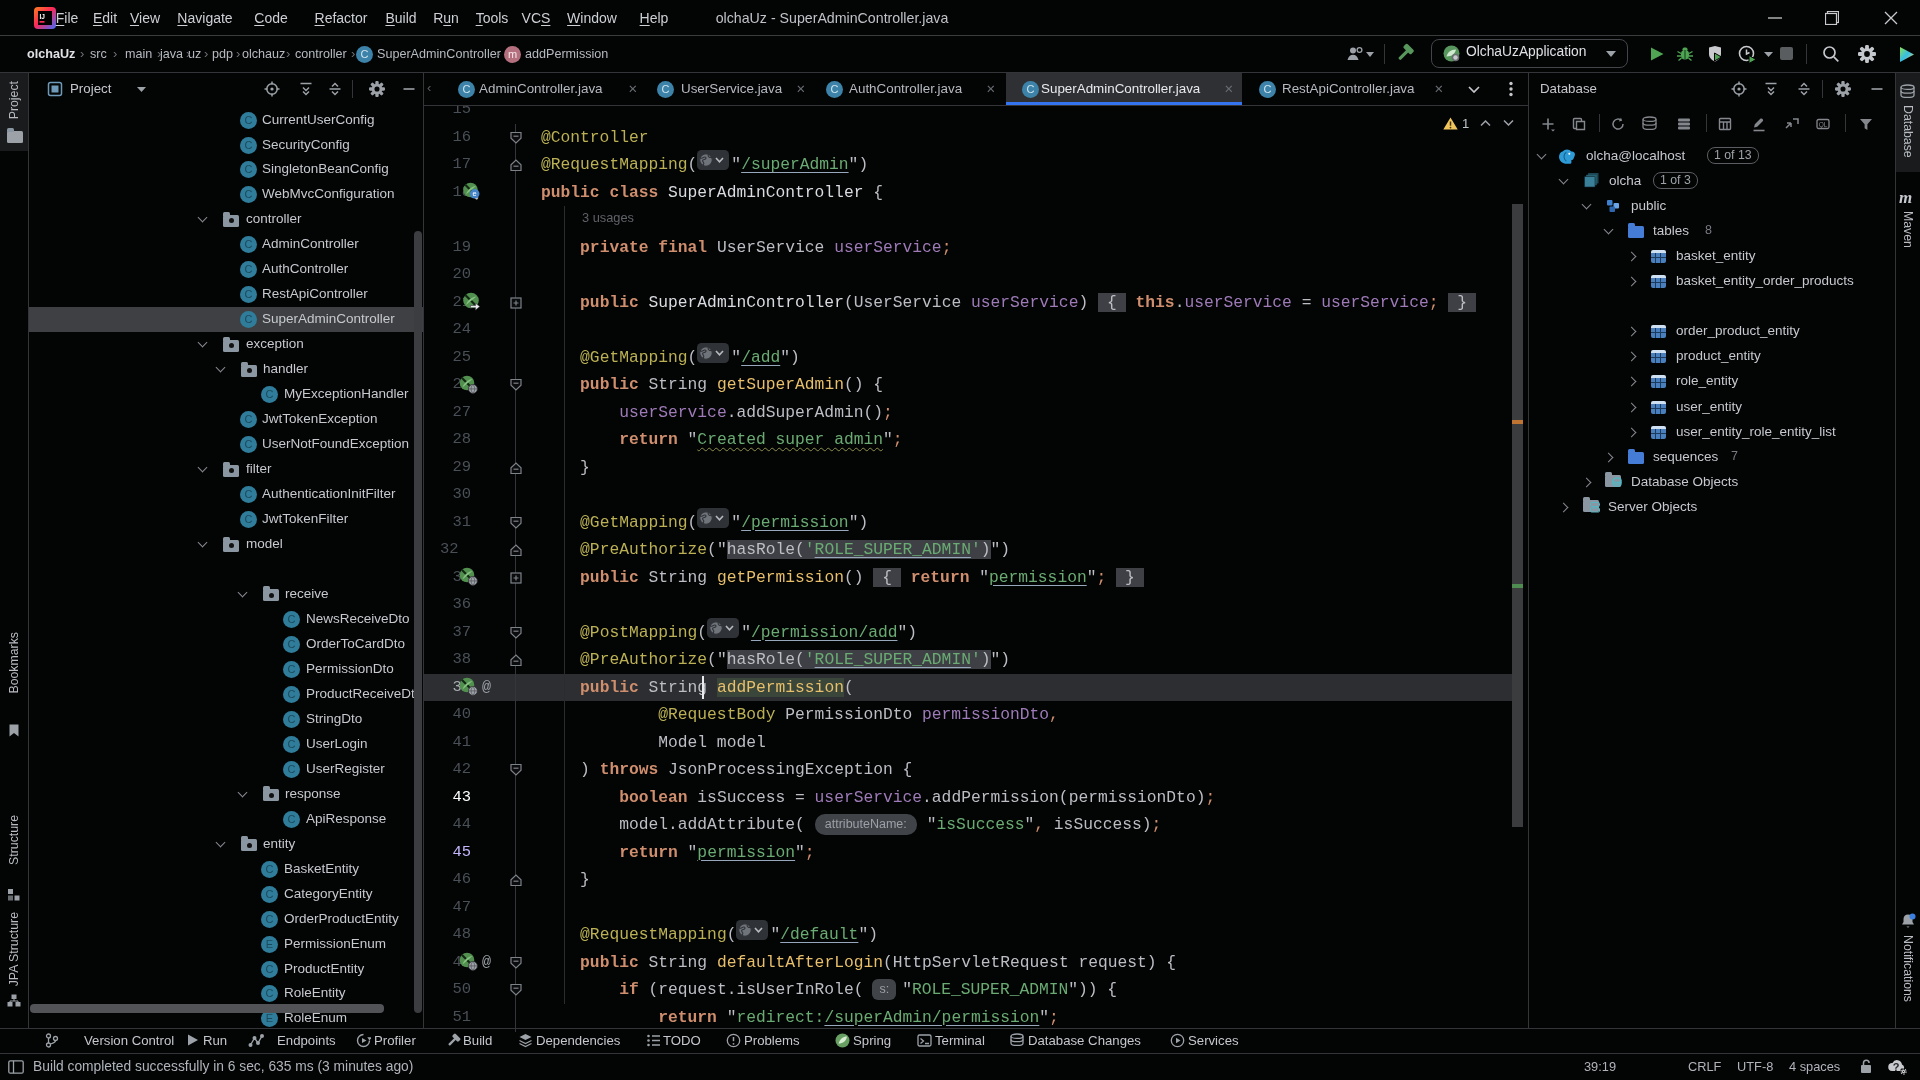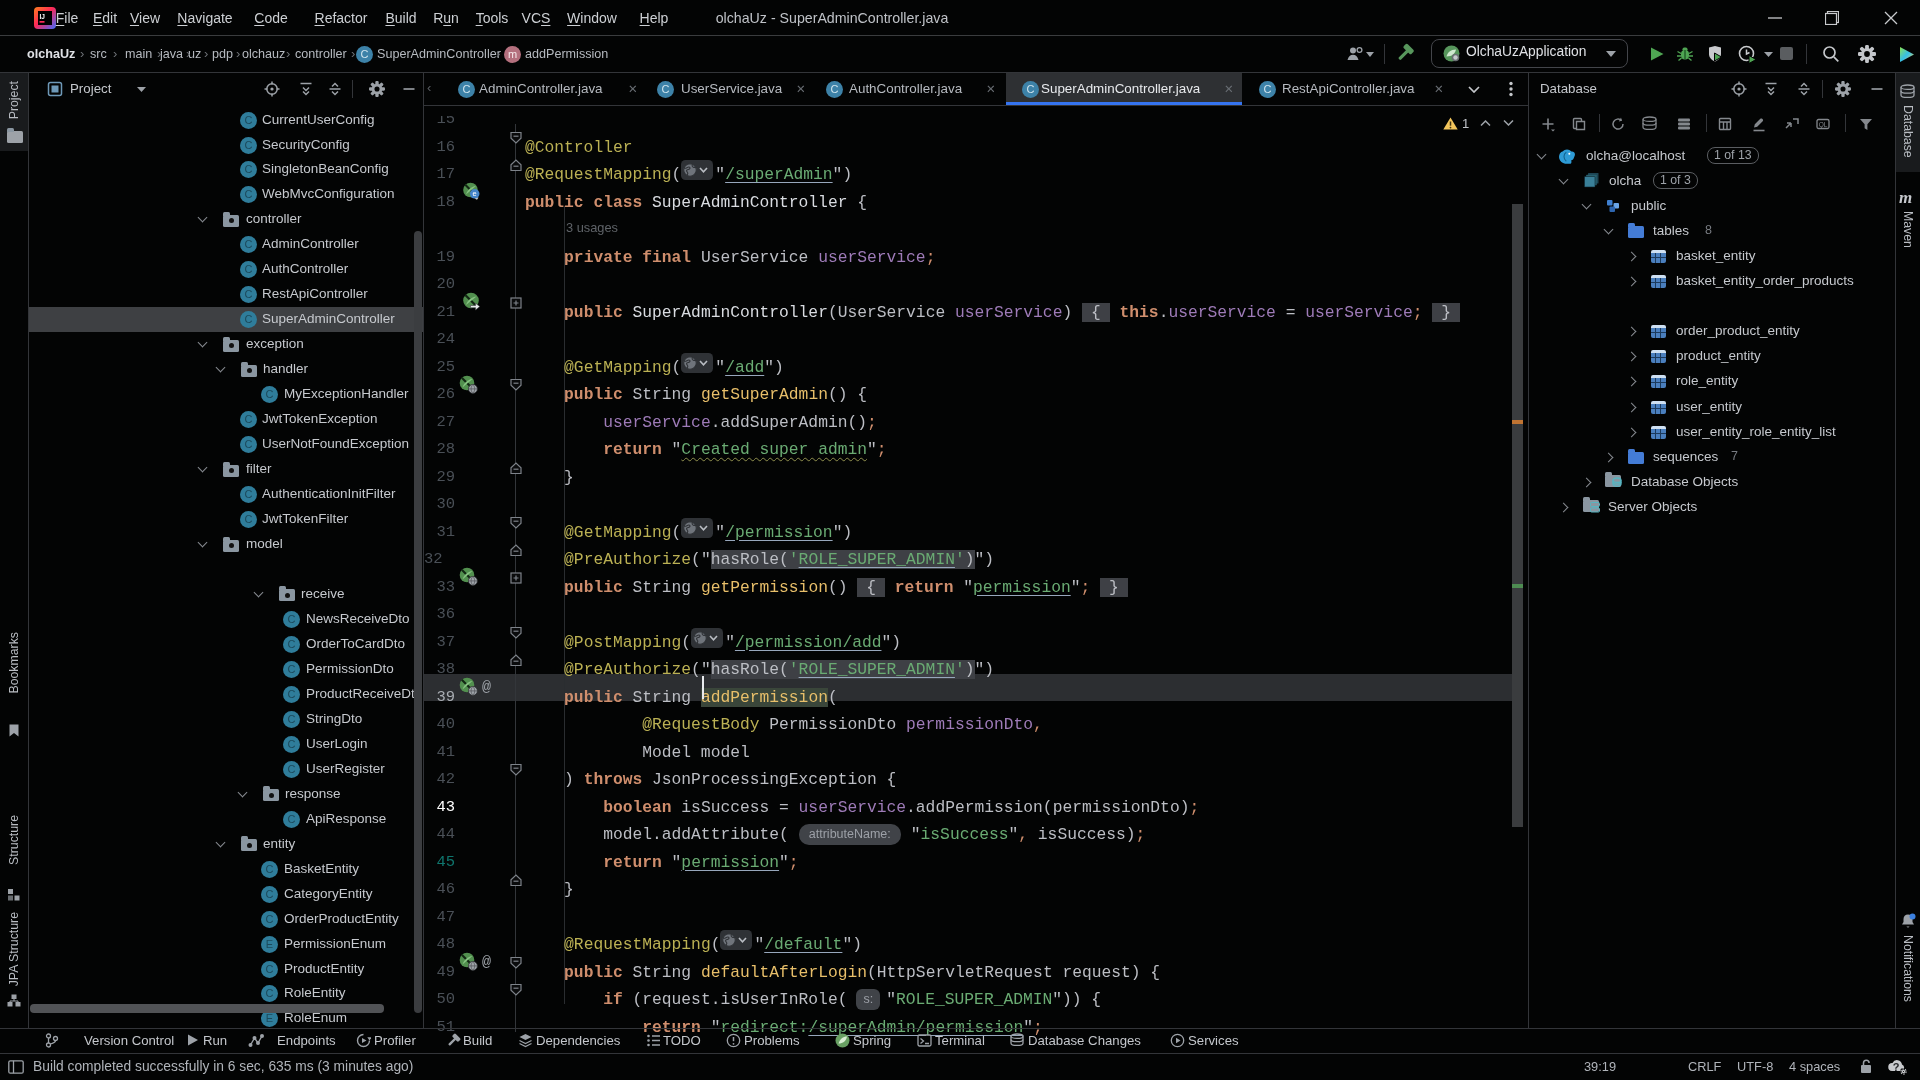--- a/index.html
+++ b/index.html
@@ -319,21 +319,21 @@
       </div>
       <div class="trow" style="left:0;top:434.0px;width:394px;">
         <span class="cico" style="left:211px;top:4px;">C</span>
         <span class="lbl" style="left:233px;">JwtTokenFilter</span>
       </div>
       <div class="trow" style="left:0;top:459.0px;width:394px;">
         <span class="chev open" style="left:170px;top:7px;"></span>
         <span class="fold dot" style="left:194px;top:7.5px;"></span>
         <span class="lbl" style="left:217px;">model</span>
       </div>
-      <div class="trow" style="left:16px;top:508.9px;width:394px;">
+      <div class="trow" style="left:0;top:508.9px;width:394px;">
         <span class="chev open" style="left:210px;top:7px;"></span>
         <span class="fold dot" style="left:234px;top:7.5px;"></span>
         <span class="lbl" style="left:256px;">receive</span>
       </div>
       <div class="trow" style="left:0;top:533.9px;width:394px;">
         <span class="cico" style="left:254px;top:4px;">C</span>
         <span class="lbl" style="left:277px;">NewsReceiveDto</span>
       </div>
       <div class="trow" style="left:0;top:558.9px;width:394px;">
         <span class="cico" style="left:254px;top:4px;">C</span>
@@ -428,21 +428,21 @@
     </svg>
     <svg class="abs " style="left:1509px;top:81px;" width="4" height="16" viewBox="0 0 4 16" xmlns="http://www.w3.org/2000/svg">
       <circle cx="2" cy="2.5" r="1.7" fill="#C4C7CB"></circle>
       <circle cx="2" cy="8" r="1.7" fill="#C4C7CB"></circle>
       <circle cx="2" cy="13.5" r="1.7" fill="#C4C7CB"></circle>
     </svg>
     <div class="hline" style="left:424px;top:105px;width:1104px;background:#333539;"></div>
     <div class="abs" style="left:424px;top:673.5px;width:1088px;height:27.50px;background:#2C2E31;"></div>
     <div class="vline" style="left:564px;top:206px;height:798px;background:#2A2D30;"></div>
     <div class="vline" style="left:515px;top:124px;height:908px;background:#33363A;"></div>
-    <div class="abs" style="left:424px;top:106px;width:1088px;height:922px;overflow:hidden;margin-top:10px;">
+    <div class="abs" style="left:440px;top:106px;width:1088px;height:922px;overflow:hidden;">
       <div class="abs mono" style="left:0;top:-10.0px;width:31px;height:27.50px;line-height:27.50px;font-size:15.5px;color:#4A5057;text-align:right;">15</div>
       <div class="abs mono" style="left:101px;top:-10.0px;height:27.50px;line-height:27.50px;font-size:16.3px;white-space:pre;color:#BCBEC4;"></div>
       <div class="abs mono" style="left:0;top:17.5px;width:31px;height:27.50px;line-height:27.50px;font-size:15.5px;color:#4A5057;text-align:right;">16</div>
       <div class="abs mono" style="left:101px;top:17.5px;height:27.50px;line-height:27.50px;font-size:16.3px;white-space:pre;color:#BCBEC4;"><span class="a">@Controller</span></div>
       <div class="abs mono" style="left:0;top:45.0px;width:31px;height:27.50px;line-height:27.50px;font-size:15.5px;color:#4A5057;text-align:right;">17</div>
       <div class="abs mono" style="left:101px;top:45.0px;height:27.50px;line-height:27.50px;font-size:16.3px;white-space:pre;color:#BCBEC4;"><span class="a">@RequestMapping</span>(<span style="display:inline-block;width:34px;height:20px;position:relative;top:2px;margin-top:-4px;"><span style="position:absolute;left:0;top:-1px;width:32px;height:20px;background:#2F3236;border-radius:4.5px;"></span><svg class="abs " style="position:absolute;left:2px;top:2px;" width="14" height="14" viewBox="0 0 14 14" xmlns="http://www.w3.org/2000/svg">
             <circle cx="7" cy="7" r="6.3" fill="#6F747B"></circle>
             <path d="M7 .7a6.3 6.3 0 0 0 0 12.6A6.3 6.3 0 0 0 7 .7zM1.5 5.2c1.8.4 2.6-1.2 4.3-1.2 1.2 0 1.6 1 .8 1.8-.9.9-2.6.4-3 1.7-.3 1.1 1.2 1.4 1.2 2.7 0 .8-.6 1.4-.6 2.2" fill="none" stroke="#2F3236" stroke-width="1.1"></path>
             <path d="M9.5 1.6c-.8 1-.2 2.2.8 2.6 1 .4 1.8-.2 2.6.6" fill="none" stroke="#2F3236" stroke-width="1.1"></path>
           </svg><svg class="abs " style="position:absolute;left:18px;top:6px;" width="9" height="6" viewBox="0 0 9 6" xmlns="http://www.w3.org/2000/svg">
@@ -506,21 +506,21 @@
       <div class="abs mono" style="left:0;top:595.0px;width:31px;height:27.50px;line-height:27.50px;font-size:15.5px;color:#4A5057;text-align:right;">40</div>
       <div class="abs mono" style="left:101px;top:595.0px;height:27.50px;line-height:27.50px;font-size:16.3px;white-space:pre;color:#BCBEC4;">            <span class="a">@RequestBody</span> PermissionDto <span class="f">permissionDto</span><span class="pn">,</span></div>
       <div class="abs mono" style="left:0;top:622.5px;width:31px;height:27.50px;line-height:27.50px;font-size:15.5px;color:#4A5057;text-align:right;">41</div>
       <div class="abs mono" style="left:101px;top:622.5px;height:27.50px;line-height:27.50px;font-size:16.3px;white-space:pre;color:#BCBEC4;">            Model model</div>
       <div class="abs mono" style="left:0;top:650.0px;width:31px;height:27.50px;line-height:27.50px;font-size:15.5px;color:#4A5057;text-align:right;">42</div>
       <div class="abs mono" style="left:101px;top:650.0px;height:27.50px;line-height:27.50px;font-size:16.3px;white-space:pre;color:#BCBEC4;">    ) <span class="k">throws </span>JsonProcessingException {</div>
       <div class="abs mono" style="left:0;top:677.5px;width:31px;height:27.50px;line-height:27.50px;font-size:15.5px;color:#ffffff;text-align:right;">43</div>
       <div class="abs mono" style="left:101px;top:677.5px;height:27.50px;line-height:27.50px;font-size:16.3px;white-space:pre;color:#BCBEC4;">        <span class="k">boolean </span>isSuccess = <span class="f">userService</span>.addPermission(permissionDto)<span class="pn">;</span></div>
       <div class="abs mono" style="left:0;top:705.0px;width:31px;height:27.50px;line-height:27.50px;font-size:15.5px;color:#4A5057;text-align:right;">44</div>
       <div class="abs mono" style="left:101px;top:705.0px;height:27.50px;line-height:27.50px;font-size:16.3px;white-space:pre;color:#BCBEC4;">        model.addAttribute(<span class="pill" style="margin-left:10px;margin-right:10px;">attributeName:</span>"<span class="s">isSuccess</span>"<span class="pn">,</span> isSuccess)<span class="pn">;</span></div>
-      <div class="abs mono" style="left:0;top:732.5px;width:31px;height:27.50px;line-height:27.50px;font-size:15.5px;color:#0f766e;text-align:right;">45</div>
+      <div class="abs mono" style="left:0;top:732.5px;width:31px;height:27.50px;line-height:27.50px;font-size:15.5px;color:#c4b5fd;text-align:right;">45</div>
       <div class="abs mono" style="left:101px;top:732.5px;height:27.50px;line-height:27.50px;font-size:16.3px;white-space:pre;color:#BCBEC4;">        <span class="k">return </span>"<span class="su">permission</span>"<span class="pn">;</span></div>
       <div class="abs mono" style="left:0;top:760.0px;width:31px;height:27.50px;line-height:27.50px;font-size:15.5px;color:#4A5057;text-align:right;">46</div>
       <div class="abs mono" style="left:101px;top:760.0px;height:27.50px;line-height:27.50px;font-size:16.3px;white-space:pre;color:#BCBEC4;">    }</div>
       <div class="abs mono" style="left:0;top:787.5px;width:31px;height:27.50px;line-height:27.50px;font-size:15.5px;color:#4A5057;text-align:right;">47</div>
       <div class="abs mono" style="left:101px;top:787.5px;height:27.50px;line-height:27.50px;font-size:16.3px;white-space:pre;color:#BCBEC4;"></div>
       <div class="abs mono" style="left:0;top:815.0px;width:31px;height:27.50px;line-height:27.50px;font-size:15.5px;color:#4A5057;text-align:right;">48</div>
       <div class="abs mono" style="left:101px;top:815.0px;height:27.50px;line-height:27.50px;font-size:16.3px;white-space:pre;color:#BCBEC4;">    <span class="a">@RequestMapping</span>(<span style="display:inline-block;width:34px;height:20px;position:relative;top:2px;margin-top:-4px;"><span style="position:absolute;left:0;top:-1px;width:32px;height:20px;background:#2F3236;border-radius:4.5px;"></span><svg class="abs " style="position:absolute;left:2px;top:2px;" width="14" height="14" viewBox="0 0 14 14" xmlns="http://www.w3.org/2000/svg">
             <circle cx="7" cy="7" r="6.3" fill="#6F747B"></circle>
             <path d="M7 .7a6.3 6.3 0 0 0 0 12.6A6.3 6.3 0 0 0 7 .7zM1.5 5.2c1.8.4 2.6-1.2 4.3-1.2 1.2 0 1.6 1 .8 1.8-.9.9-2.6.4-3 1.7-.3 1.1 1.2 1.4 1.2 2.7 0 .8-.6 1.4-.6 2.2" fill="none" stroke="#2F3236" stroke-width="1.1"></path>
             <path d="M9.5 1.6c-.8 1-.2 2.2.8 2.6 1 .4 1.8-.2 2.6.6" fill="none" stroke="#2F3236" stroke-width="1.1"></path>

